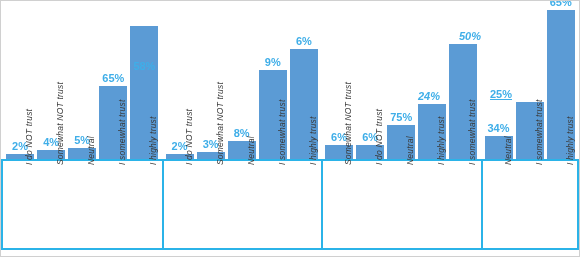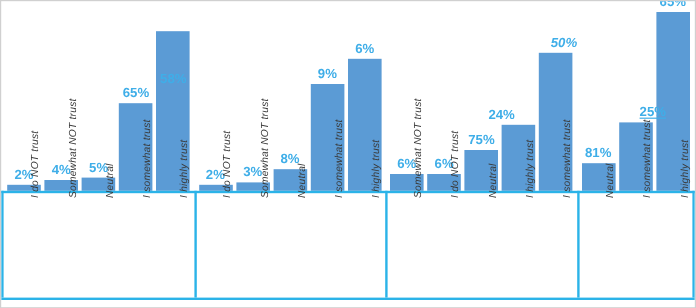--- a/index.html
+++ b/index.html
@@ -92,24 +92,24 @@
         <div class="bar-label" style="left: 92.3px; top: 71px; width: 40px;">65%</div>
         <div class="bar-label" style="left: 123.4px; top: 11px; width: 40px; margin-top: 48px;">58%</div>
         <div class="bar-label" style="left: 158.5px; top: 139px; width: 40px;">2%</div>
         <div class="bar-label" style="left: 189.6px; top: 137px; width: 40px;">3%</div>
         <div class="bar-label" style="left: 220.7px; top: 126px; width: 40px;">8%</div>
         <div class="bar-label" style="left: 251.8px; top: 55px; width: 40px;">9%</div>
         <div class="bar-label" style="left: 282.9px; top: 34px; width: 40px;">6%</div>
         <div class="bar-label" style="left: 318px; top: 130px; width: 40px;">6%</div>
         <div class="bar-label" style="left: 349.1px; top: 130px; width: 40px;">6%</div>
         <div class="bar-label" style="left: 380.2px; top: 110px; width: 40px;">75%</div>
-        <div class="bar-label" style="left: 397px; top: 89px; width: 40px;">24%</div>
+        <div class="bar-label" style="left: 408px; top: 89px; width: 40px; font-style: italic;">24%</div>
         <div class="bar-label" style="left: 449px; top: 29px; width: 40px; font-style: italic;">50%</div>
-        <div class="bar-label" style="left: 477.5px; top: 121px; width: 40px;">81%</div>
-        <div class="bar-label" style="left: 523px; top: 87px; width: 40px; text-decoration: underline;">25%</div>
+        <div class="bar-label" style="left: 477.5px; top: 121px; width: 40px;">34%</div>
+        <div class="bar-label" style="left: 480px; top: 87px; width: 40px; text-decoration: underline;">25%</div>
         <div class="bar-label" style="left: 539.7px; top: -5px; width: 40px;">65%</div>
       </div>
     <div id="axis-layer">
         <div class="axis-line axis-base" style="left: 0px; top: 158px; width: 578px;"></div>
         <div class="group-sep" style="left: 161px; top: 158px; height: 89px;"></div>
         <div class="group-sep" style="left: 320px; top: 158px; height: 89px;"></div>
         <div class="group-sep" style="left: 480px; top: 158px; height: 89px;"></div>
         <div class="group-sep" style="left: 0px; top: 158px; height: 89px;"></div>
         <div class="group-sep" style="left: 576px; top: 158px; height: 89px;"></div>
         <div class="axis-line" style="left: 0px; top: 247px; width: 578px; height: 2px;"></div>

